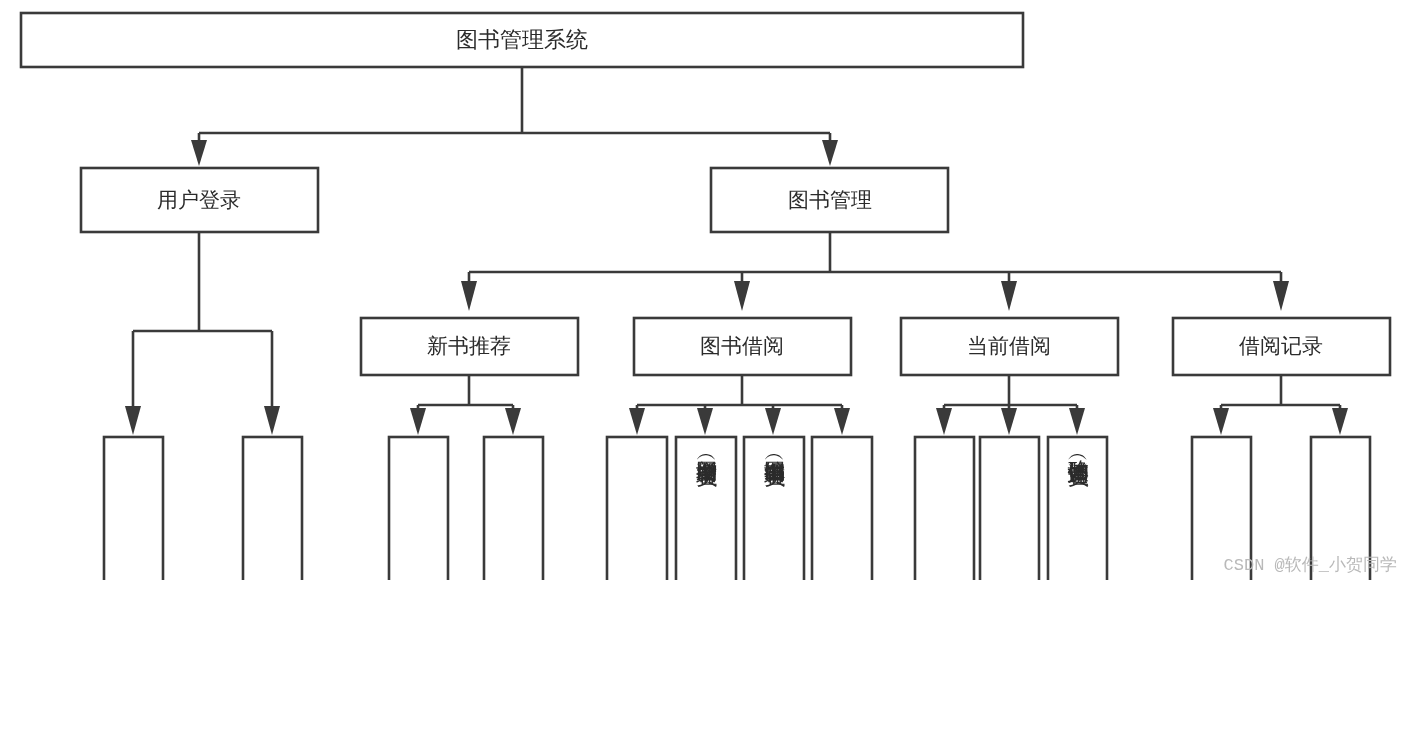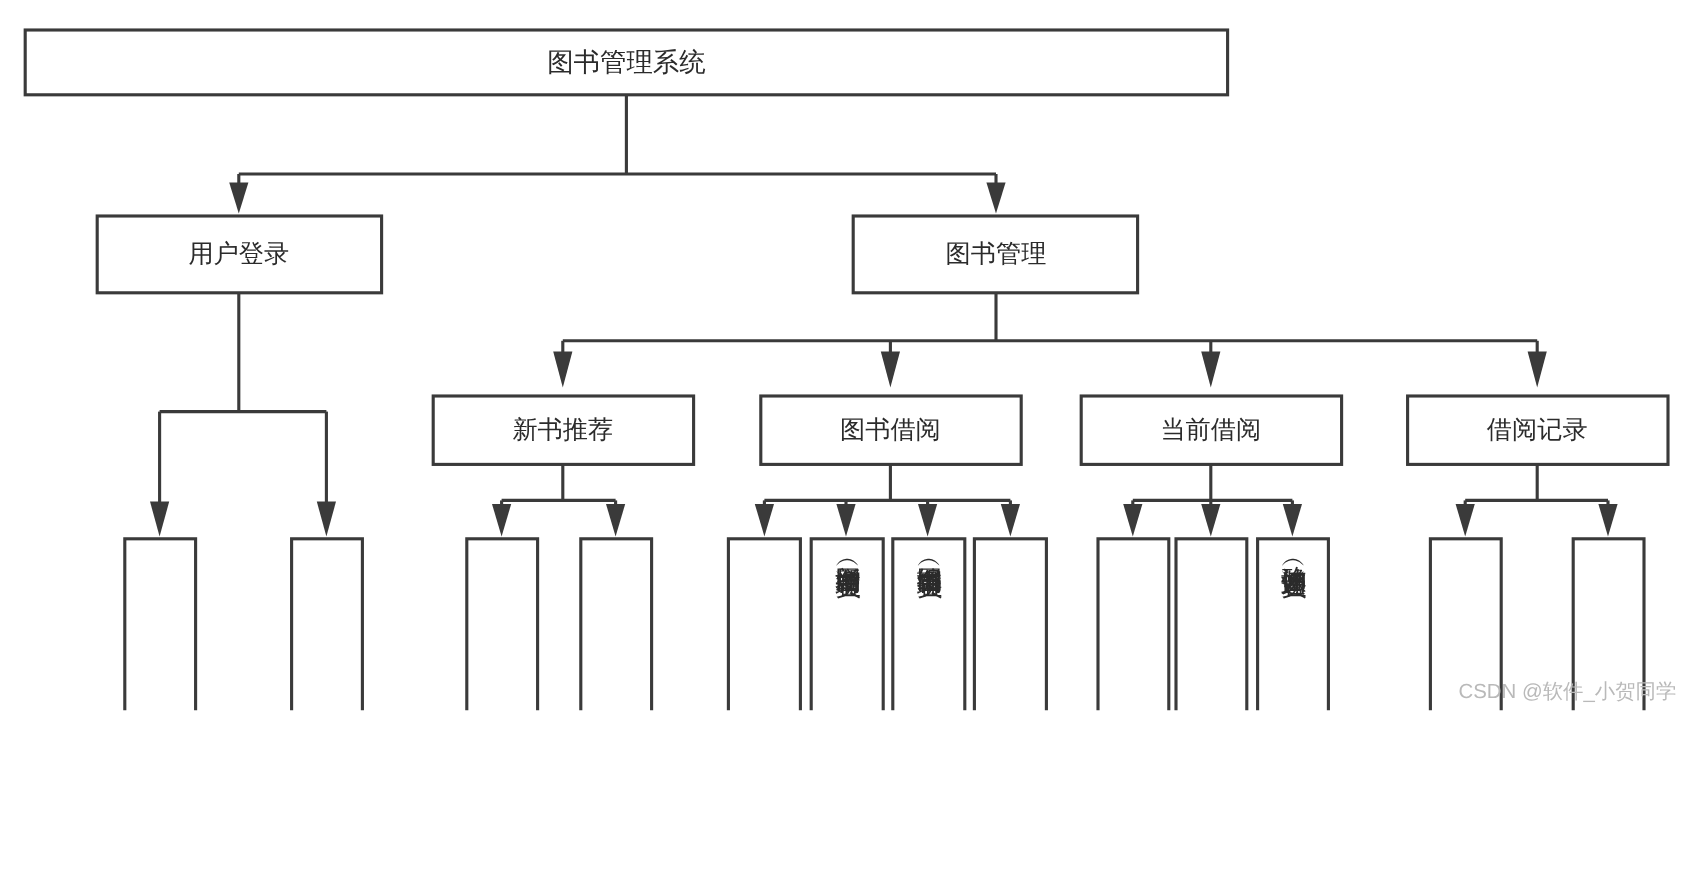--- a/index.html
+++ b/index.html
@@ -10,21 +10,20 @@
   }
   body {
     font-family: "DejaVu Sans", "Liberation Sans", sans-serif;
   }
   #diagram-root {
     position: relative;
     width: 1405px;
     height: 580px;
     background: #ffffff;
     overflow: hidden;
-    margin-top: 12px;
   }
   svg.diagram-canvas {
     position: absolute;
     left: 0;
     top: 0;
     width: 1405px;
     height: 747px;
   }
   .node-box {
     fill: #ffffff;
@@ -69,21 +68,21 @@
     font-size: 21px;
     line-height: 1.12;
     color: #2b2b2b;
     letter-spacing: 1px;
     white-space: nowrap;
   }
   .watermark {
     position: absolute;
     right: 8px;
     bottom: 4px;
-    font-family: Liberation Sans, sans-serif;
+    font-family: Liberation Mono, monospace;
     font-size: 17px;
     color: #b9b9b9;
     white-space: nowrap;
     user-select: none;
   }
 </style>
 </head>
 <body>
 
 <div id="diagram-root">

